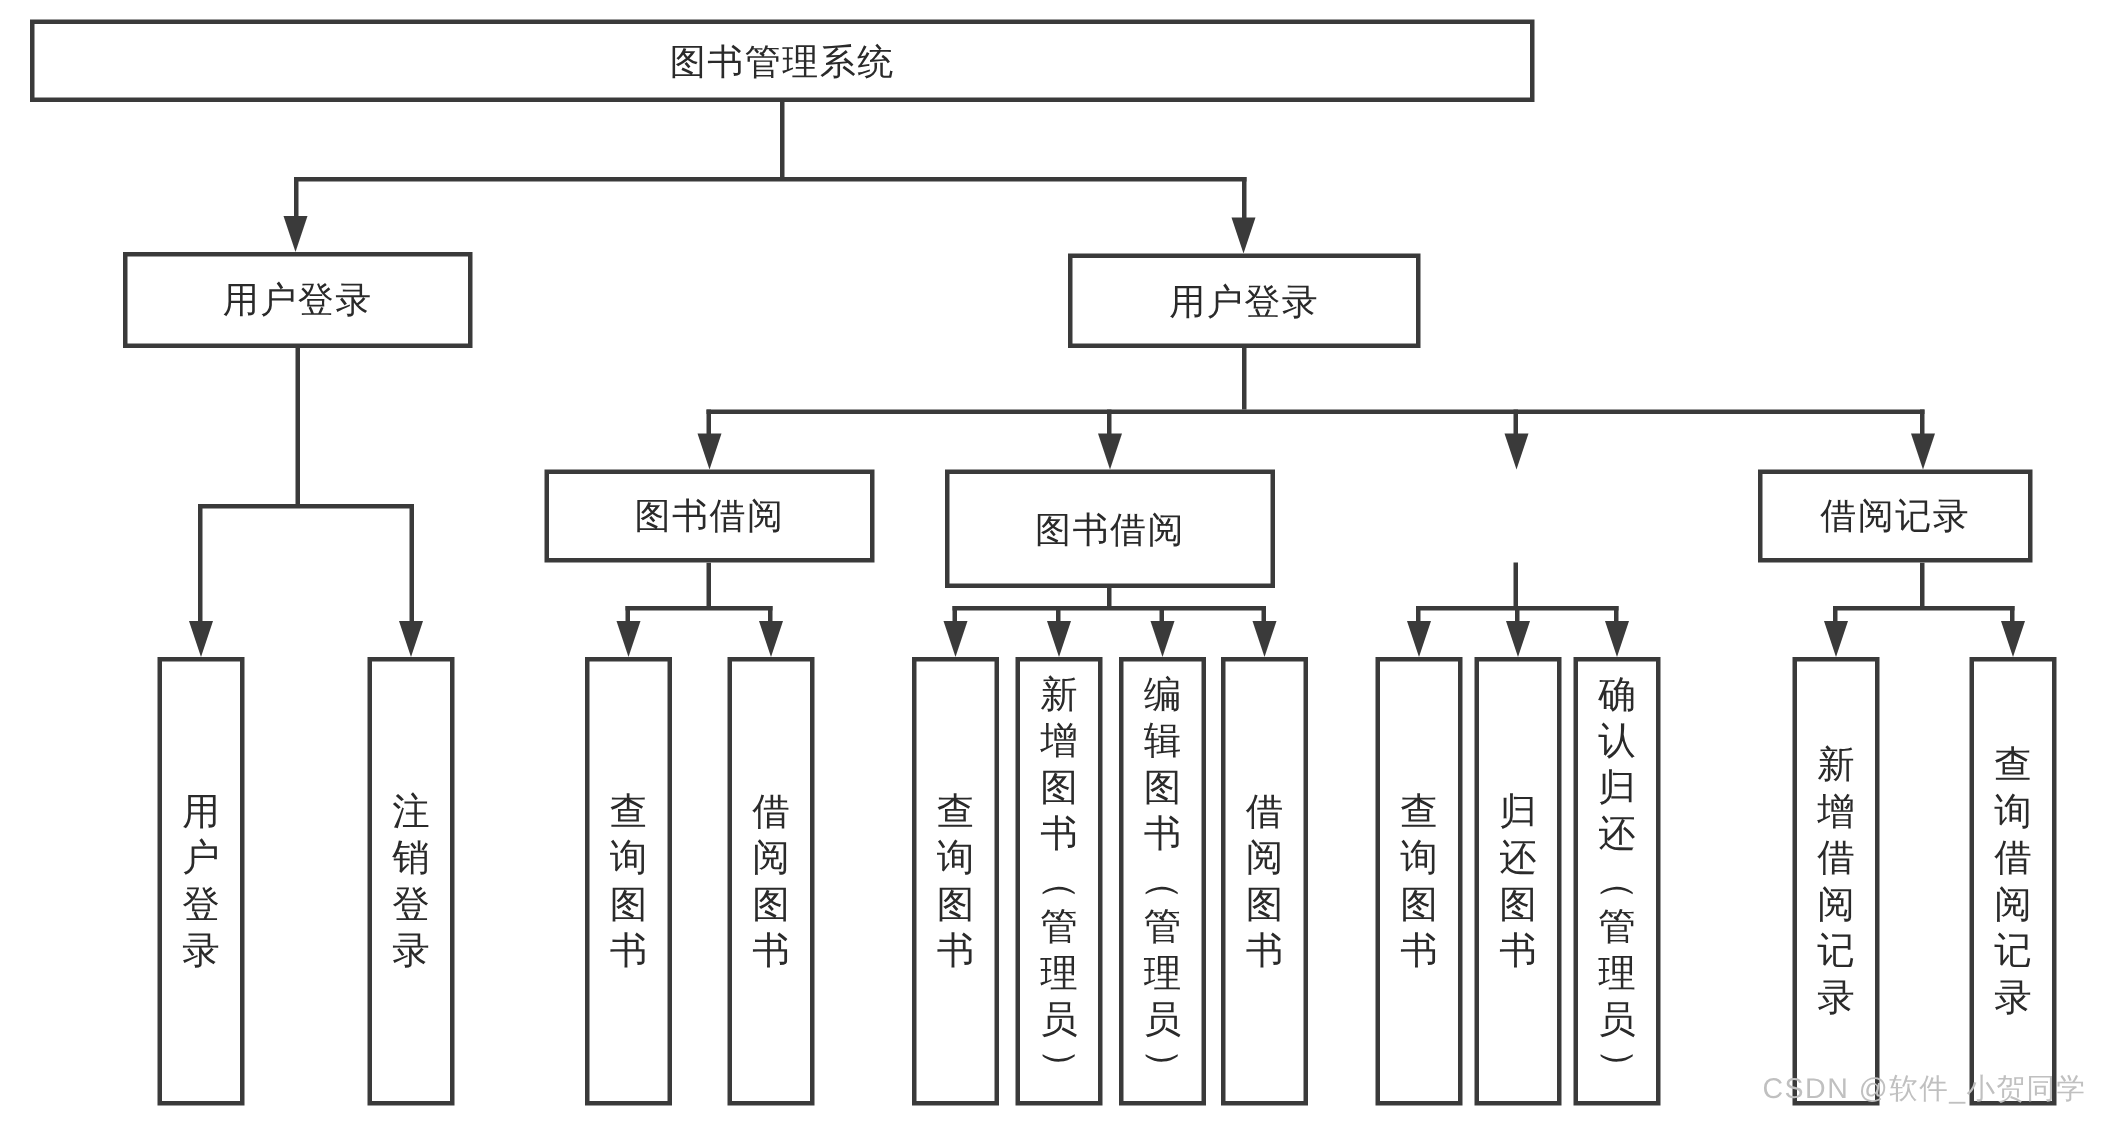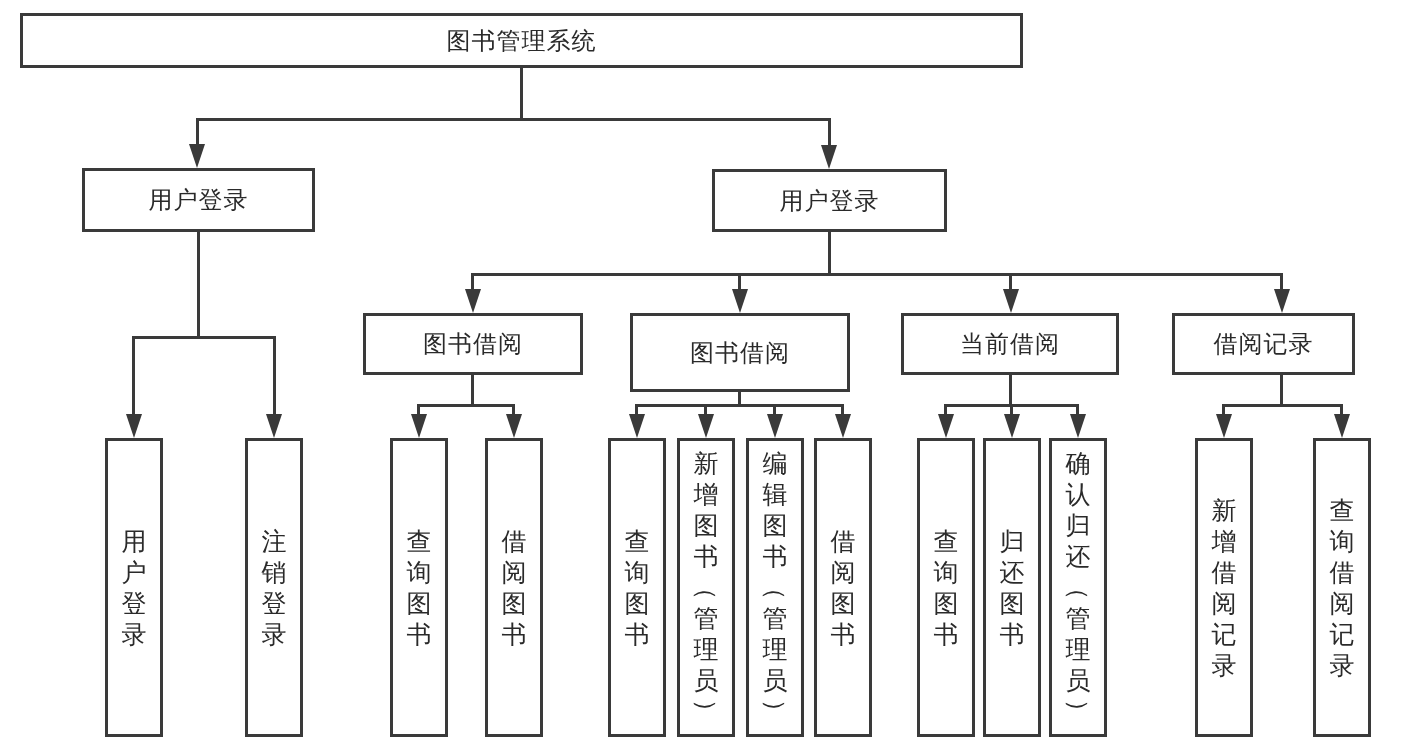--- a/index.html
+++ b/index.html
@@ -75,23 +75,20 @@
   </div>
 
   <div class="hbox" style="left:363px;top:313px;width:220px;height:62px;">
     <span>图书借阅</span>
   </div>
 
   <div class="hbox" style="left:630px;top:313px;width:220px;height:79px;">
     <span>图书借阅</span>
   </div>
 
-  <div class="hbox" style="left:901px;top:313px;width:218px;height:62px;">
-    <span>当前借阅</span>
-  </div>
 
   <div class="hbox" style="left:1172px;top:313px;width:183px;height:62px;">
     <span>借阅记录</span>
   </div>
 
   <div class="vbox" style="left:105px;">
     <div class="vtext">
         <span class="vchar">用</span>
         <span class="vchar">户</span>
         <span class="vchar">登</span>
@@ -270,14 +267,15 @@
   <div class="lv" style="left:1076px;top:404px;height:14px;"></div>
   <div class="arr" style="left:1070px;top:414px;"></div>
 
   <div class="lv" style="left:1280px;top:375px;height:29px;"></div>
   <div class="lh" style="left:1222px;top:404px;width:121px;"></div>
   <div class="lv" style="left:1222px;top:404px;height:14px;"></div>
   <div class="arr" style="left:1216px;top:414px;"></div>
   <div class="lv" style="left:1340px;top:404px;height:14px;"></div>
   <div class="arr" style="left:1334px;top:414px;"></div>
 
+  <div id="watermark">CSDN @软件_小贺同学</div>
 
 </div>
 
 </body></html>

